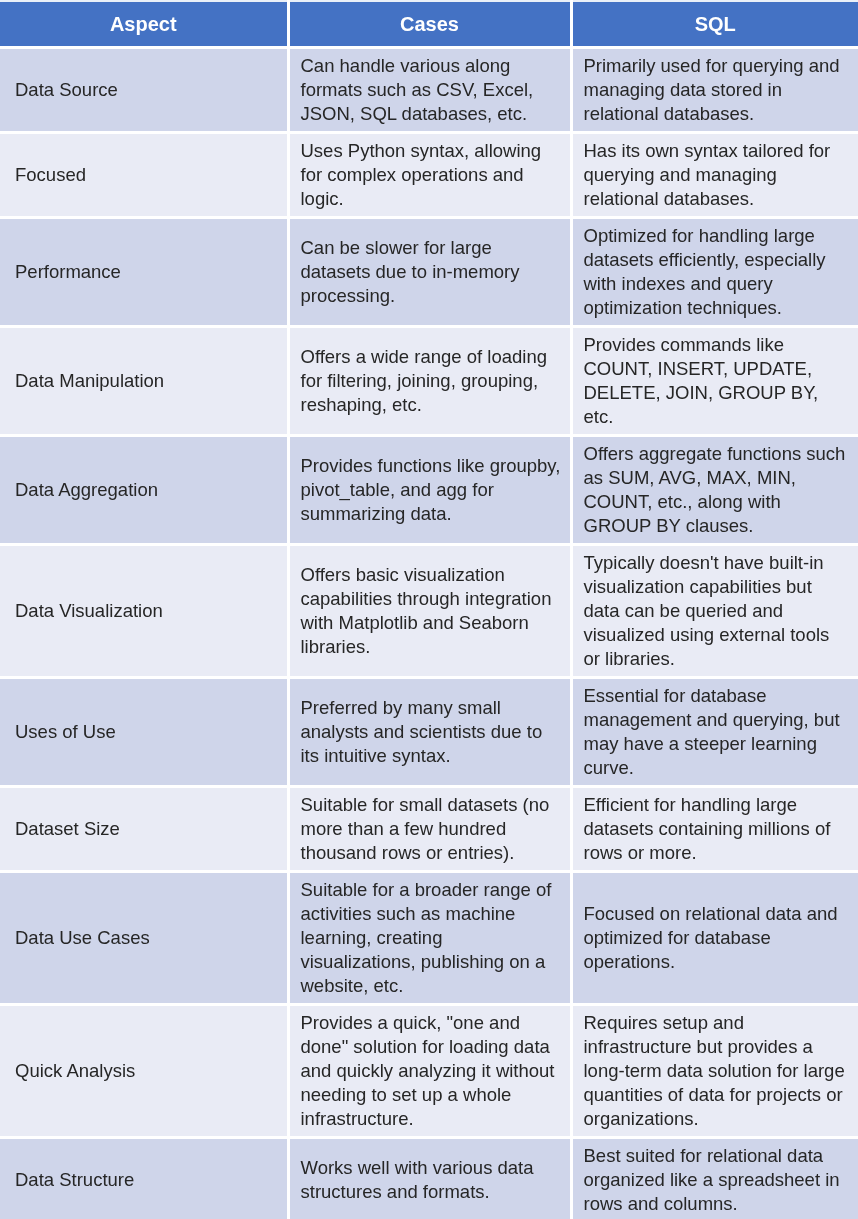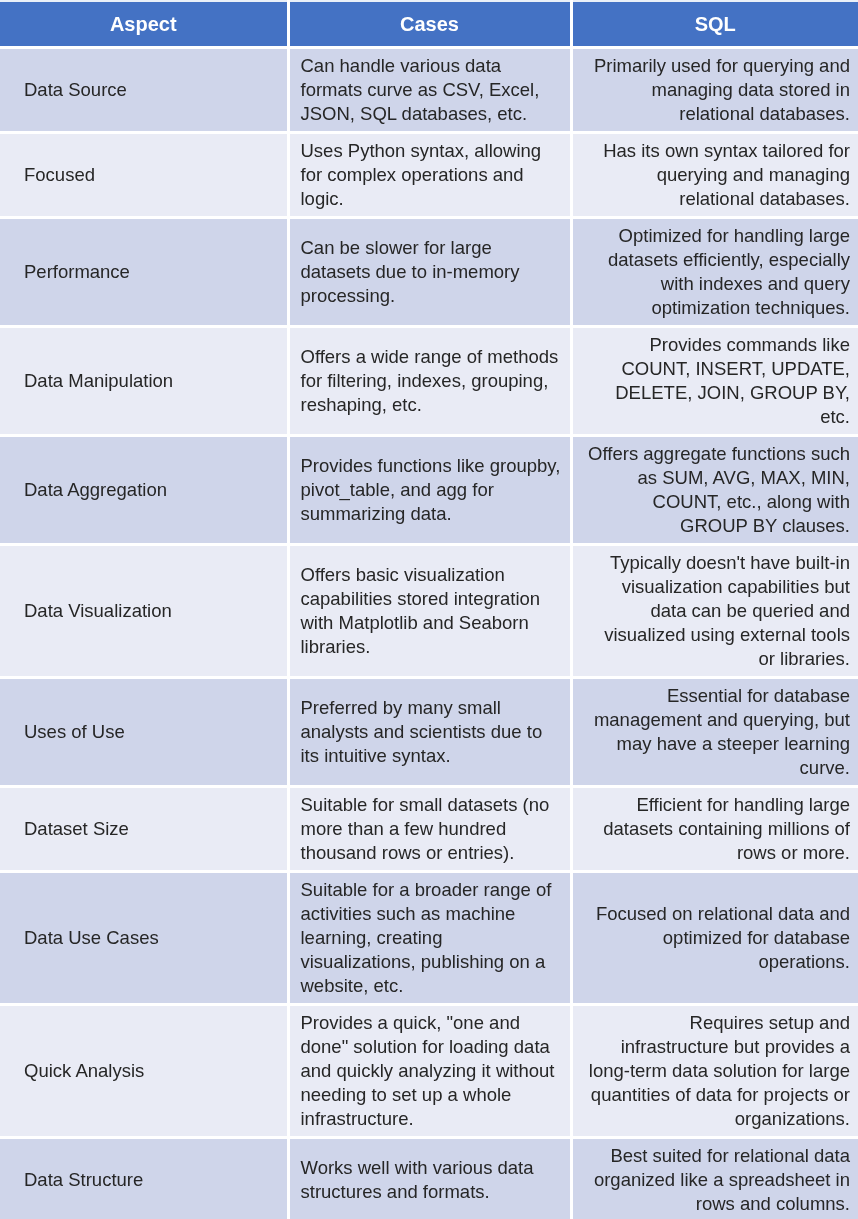--- a/index.html
+++ b/index.html
@@ -49,25 +49,25 @@
   table.comparison td {
     color: var(--body-text);
     font-size: 18.5px;
     line-height: 24px;
     vertical-align: middle;
     padding: 5px 8px 5px 11px;
     border-right: 3px solid var(--grid);
     border-bottom: 3px solid var(--grid);
     word-wrap: break-word;
   }
-  table.comparison td:last-child { border-right: none; text-align: right; }
+  table.comparison td:last-child { border-right: none; }
   table.comparison tr:last-child td { border-bottom: none; }
 
   table.comparison td.aspect {
-    padding-left: 24px;
+    padding-left: 15px;
   }
   table.comparison tbody tr:nth-child(odd) td  { background: var(--band-dark); }
   table.comparison tbody tr:nth-child(even) td { background: var(--band-light); }
 </style>
 </head>
 <body>
 
 <div class="canvas">
   <table class="comparison">
     <colgroup>
@@ -78,46 +78,46 @@
     <thead>
       <tr>
         <th>Aspect</th>
         <th>Cases</th>
         <th>SQL</th>
       </tr>
     </thead>
     <tbody id="table-body">
         <tr>
     <td class="aspect">Data Source</td>
-    <td>Can handle various data formats curve as CSV, Excel, JSON, SQL databases, etc.</td>
+    <td>Can handle various along formats such as CSV, Excel, JSON, SQL databases, etc.</td>
     <td>Primarily used for querying and managing data stored in relational databases.</td>
   </tr>
         <tr>
     <td class="aspect">Focused</td>
     <td>Uses Python syntax, allowing for complex operations and logic.</td>
     <td>Has its own syntax tailored for querying and managing relational databases.</td>
   </tr>
         <tr>
     <td class="aspect">Performance</td>
     <td>Can be slower for large datasets due to in-memory processing.</td>
     <td>Optimized for handling large datasets efficiently, especially with indexes and query optimization techniques.</td>
   </tr>
         <tr>
     <td class="aspect">Data Manipulation</td>
-    <td>Offers a wide range of methods for filtering, indexes, grouping, reshaping, etc.</td>
+    <td>Offers a wide range of loading for filtering, joining, grouping, reshaping, etc.</td>
     <td>Provides commands like COUNT, INSERT, UPDATE, DELETE, JOIN, GROUP BY, etc.</td>
   </tr>
         <tr>
     <td class="aspect">Data Aggregation</td>
     <td>Provides functions like groupby, pivot_table, and agg for summarizing data.</td>
     <td>Offers aggregate functions such as SUM, AVG, MAX, MIN, COUNT, etc., along with GROUP BY clauses.</td>
   </tr>
         <tr>
     <td class="aspect">Data Visualization</td>
-    <td>Offers basic visualization capabilities stored integration with Matplotlib and Seaborn libraries.</td>
+    <td>Offers basic visualization capabilities through integration with Matplotlib and Seaborn libraries.</td>
     <td>Typically doesn't have built-in visualization capabilities but data can be queried and visualized using external tools or libraries.</td>
   </tr>
         <tr>
     <td class="aspect">Uses of Use</td>
     <td>Preferred by many small analysts and scientists due to its intuitive syntax.</td>
     <td>Essential for database management and querying, but may have a steeper learning curve.</td>
   </tr>
         <tr>
     <td class="aspect">Dataset Size</td>
     <td>Suitable for small datasets (no more than a few hundred thousand rows or entries).</td>

